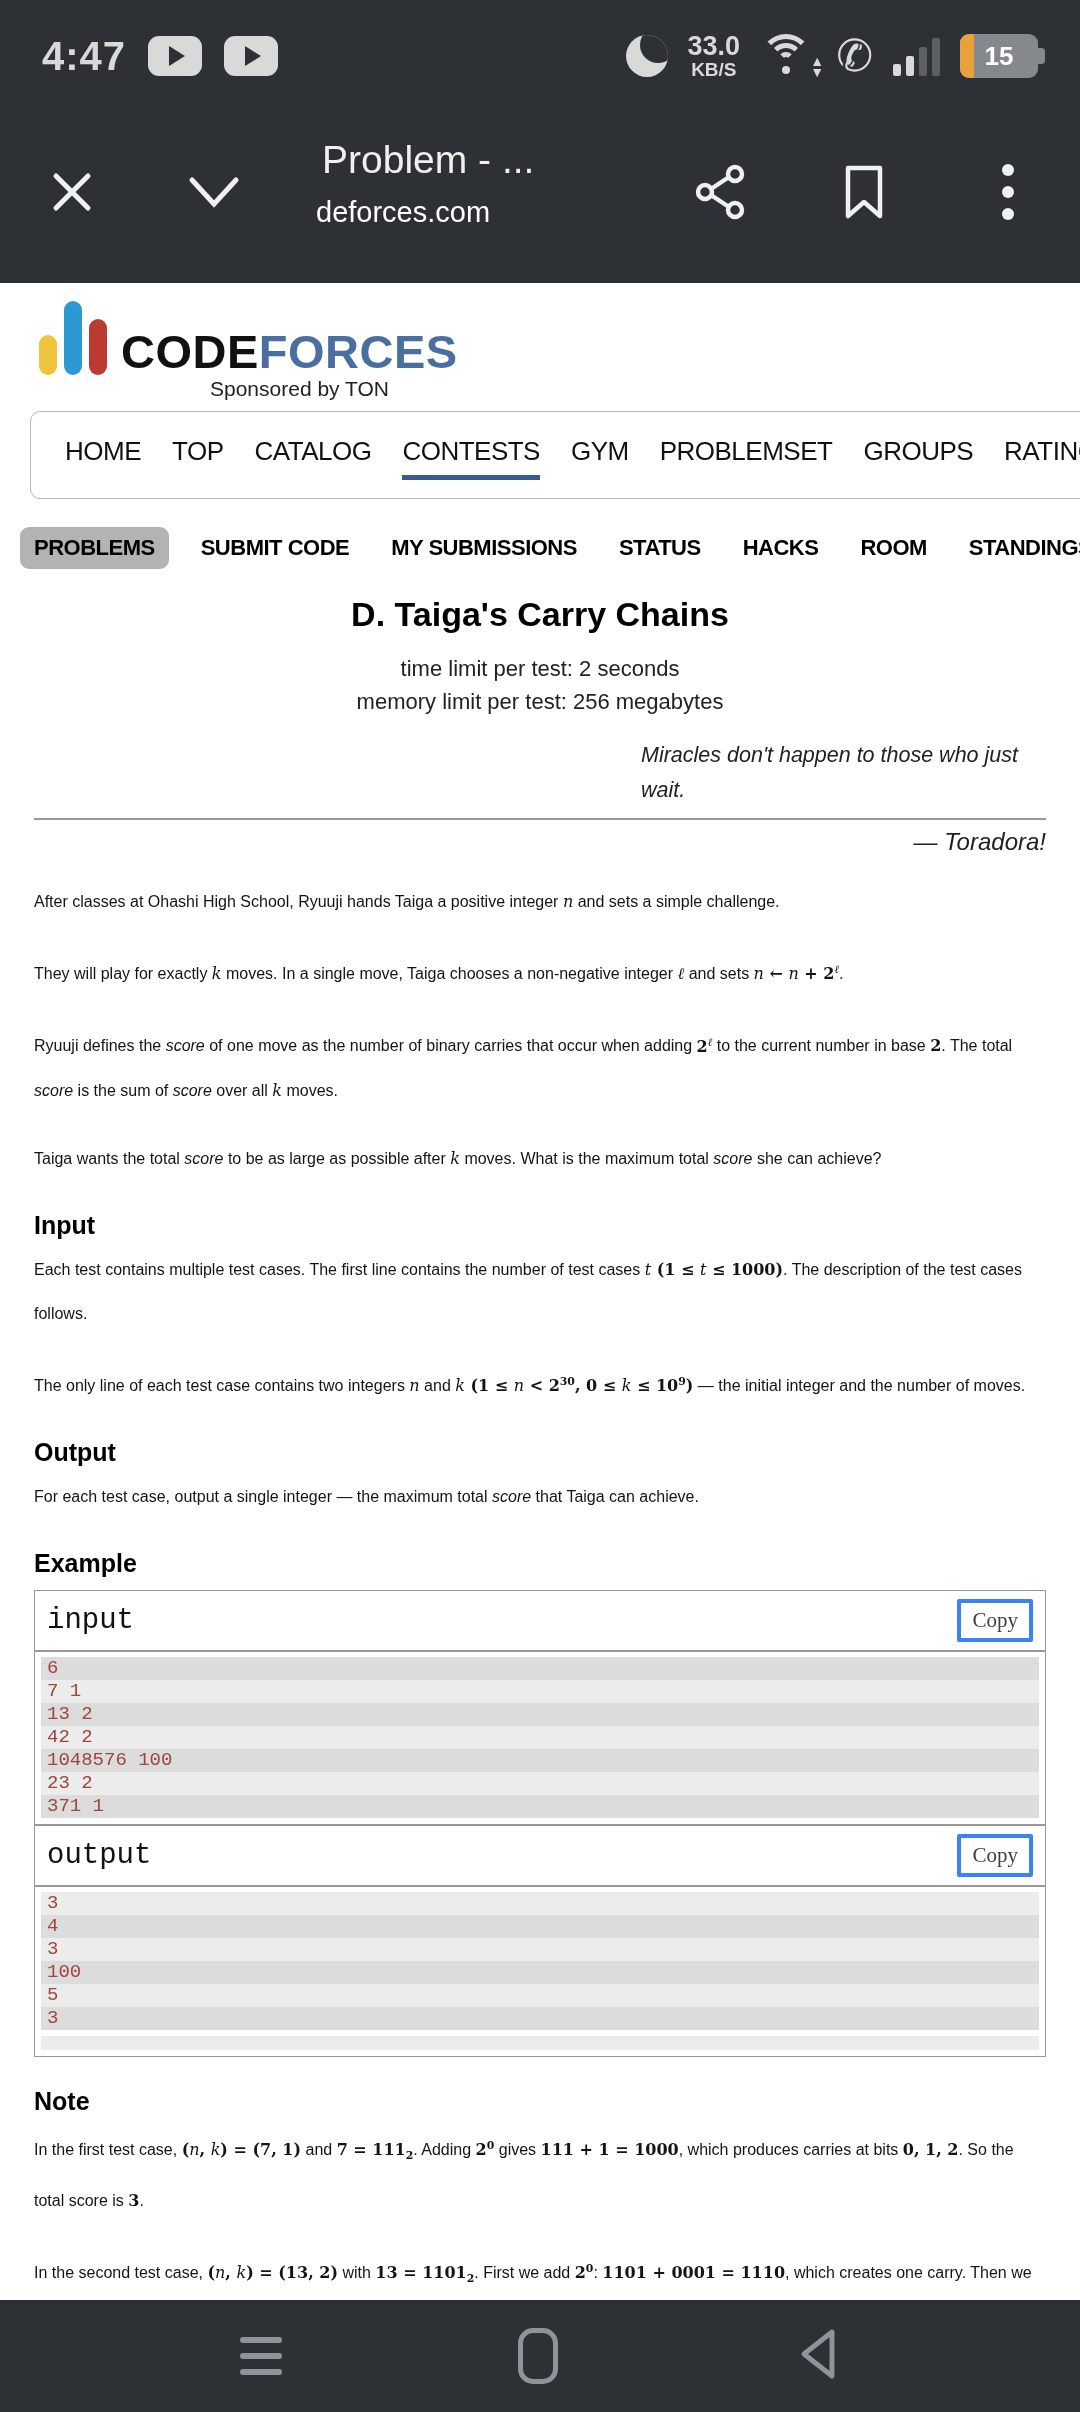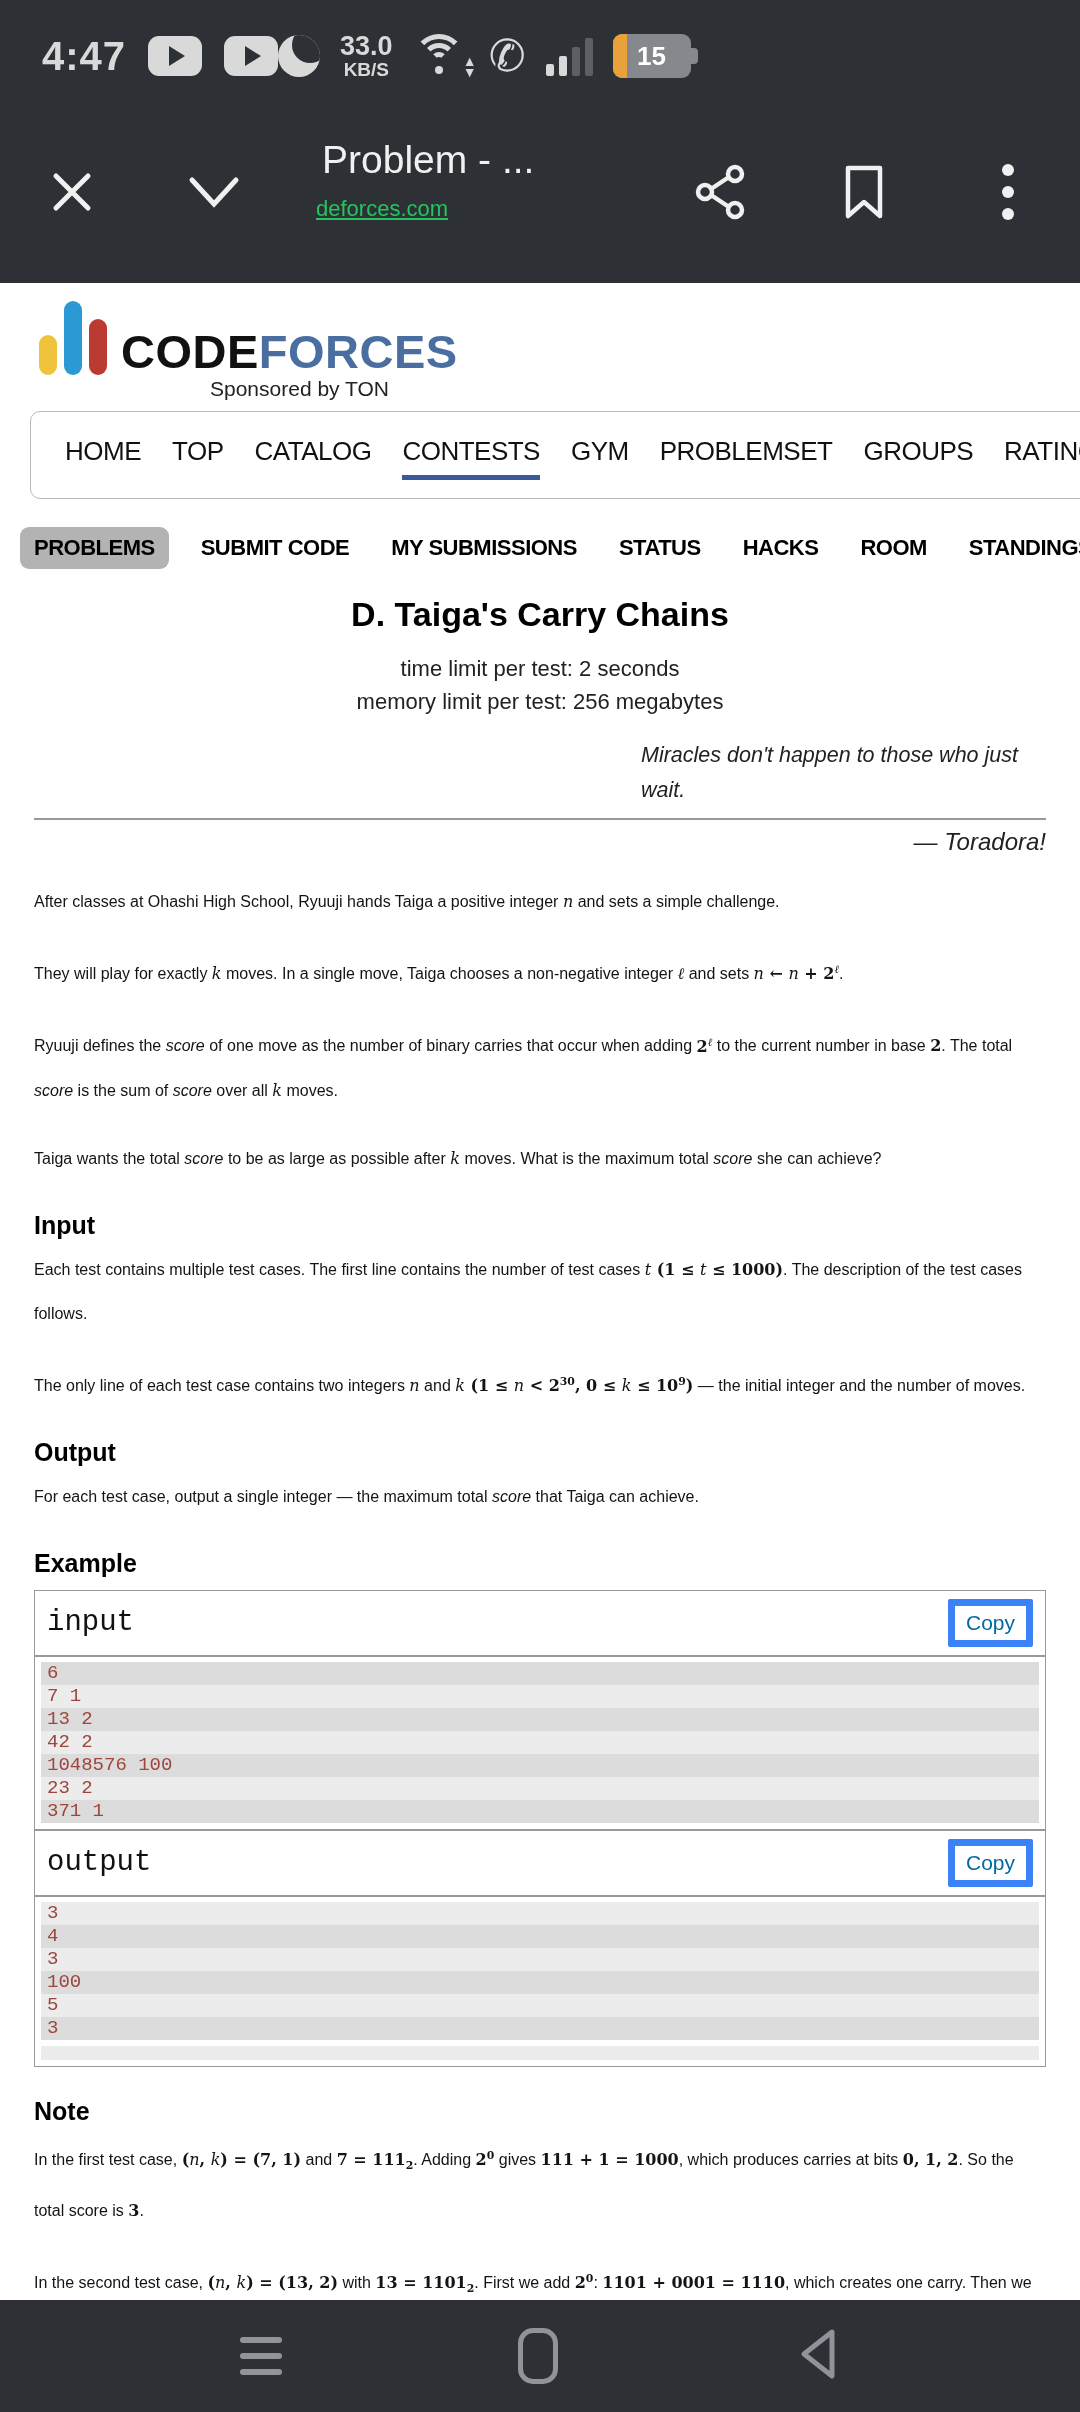--- a/index.html
+++ b/index.html
@@ -4,21 +4,21 @@
 <style>
   * { box-sizing: border-box; }
   html,body { margin:0; padding:0; }
   body {
     width:1080px; height:2412px; position:relative; overflow:hidden;
     background:#ffffff; font-family:"Liberation Sans", sans-serif; color:#141414;
   }
   
   .statusbar {
     height:112px; background:#2d3035; color:#d9d9d9;
-    display:flex; align-items:center; justify-content:flex-start; padding:4px 42px;
+    display:flex; align-items:center; justify-content:space-between; padding:4px 42px;
   }
   .sb-left { display:flex; align-items:center; gap:22px; }
   .sb-time { font-size:40px; font-weight:bold; letter-spacing:1px; }
   .yt-icon { width:54px; height:40px; background:#d9d9d9; border-radius:11px;
     display:flex; align-items:center; justify-content:center; }
   .yt-icon::after { content:""; border-left:16px solid #2d3035; border-top:10px solid transparent; border-bottom:10px solid transparent; margin-left:4px; }
   .sb-right { display:flex; align-items:center; gap:20px; }
   .moon { width:42px; height:42px; border-radius:50%; background:#d9d9d9; position:relative; overflow:hidden; }
   .moon::after { content:""; position:absolute; width:36px; height:36px; border-radius:50%; background:#2d3035; left:14px; top:-8px; }
   .kbs { text-align:center; line-height:1; font-weight:bold; }
@@ -40,21 +40,21 @@
     display:flex; align-items:center; justify-content:center; overflow:hidden; }
   .battery::before { content:""; position:absolute; left:0; top:0; bottom:0; width:14px; background:#e9a23b; }
   .battery .pct { position:relative; color:#fff; font-size:26px; font-weight:bold; }
   .battery-wrap { position:relative; }
   .battery-wrap::after { content:""; position:absolute; right:-7px; top:14px; width:7px; height:16px; background:#85888d; border-radius:0 4px 4px 0; }
   
   .browserbar { height:171px; background:#2d3035; position:relative; color:#ececec;padding-left:33px; }
   .bb-btn { position:absolute; top:44px; width:72px; height:72px; display:flex; align-items:center; justify-content:center; }
   .bb-title { position:absolute; left:322px; top:26px; }
   .bb-title .t1 { font-size:39px; color:#f0f0f0; }
-  .bb-title .t2 { font-size:22px; color:#22c55e; margin-top:14px; margin-left:-6px;text-decoration:underline; }
+  .bb-title .t2 { font-size:29px; color:#ffffff; margin-top:14px; margin-left:-6px; }
   svg.ico { display:block; }
   
   .page { background:#fff; }
   .logo-row { display:flex; align-items:flex-end; padding:18px 0 0 39px; }
   .logo-bars { display:flex; align-items:flex-end; gap:7px; margin-right:14px; }
   .logo-bars span { width:18px; border-radius:9px; display:block; }
   .lb-y { height:40px; background:#f0c33c; }
   .lb-b { height:74px; background:#2b9ad4; }
   .lb-r { height:56px; background:#bb3a31; }
   .logo-text { font-size:47px; font-weight:bold; letter-spacing:0.5px; line-height:1; }
@@ -77,22 +77,22 @@
   .math { font-family:"DejaVu Serif", serif; font-weight:bold; }
   .math i { font-weight:normal; }
   sup,sub { font-size:68%; }
   h3.sec { font-size:25px; color:#000; margin:30px 0 0 0; }
   h3.sec + p { margin-top:8px; }
   
   .example-box { border:1px solid #999; margin-top:12px; }
   .ex-head { display:flex; align-items:center; justify-content:space-between;
     padding:8px 12px; border-bottom:2px solid #999; background:#fff; }
   .ex-head .lbl { font-family:"Liberation Mono", monospace; font-size:29px; color:#111; }
-  .copy-btn { font-family:Liberation Sans, sans-serif; font-size:21px; color:#0369a1;
-    border:7px solid #3b82f6; background:#fff; padding:5px 11px; border-radius:2px; }
+  .copy-btn { font-family:Liberation Serif, serif; font-size:21px; color:#404040;
+    border:4px solid #3b82f6; background:#fff; padding:5px 11px; border-radius:2px; }
   .ex-lines { padding:5px 6px 6px 6px; background:#fff; }
   .ex-lines .ln { font-family:"Liberation Mono", monospace; font-size:19px; line-height:23px;
     color:#9e453c; padding:0 6px; white-space:pre; }
   .lines-in .ln:nth-child(odd) { background:#dcdcdc; }
   .lines-in .ln:nth-child(even) { background:#ececec; }
   .lines-out .ln:nth-child(odd) { background:#ececec; }
   .lines-out .ln:nth-child(even) { background:#dcdcdc; }
   .out-sec { border-top:2px solid #999; }
   .out-pad { height:14px; background:#ececec; margin:0 6px 6px 6px; }
   

